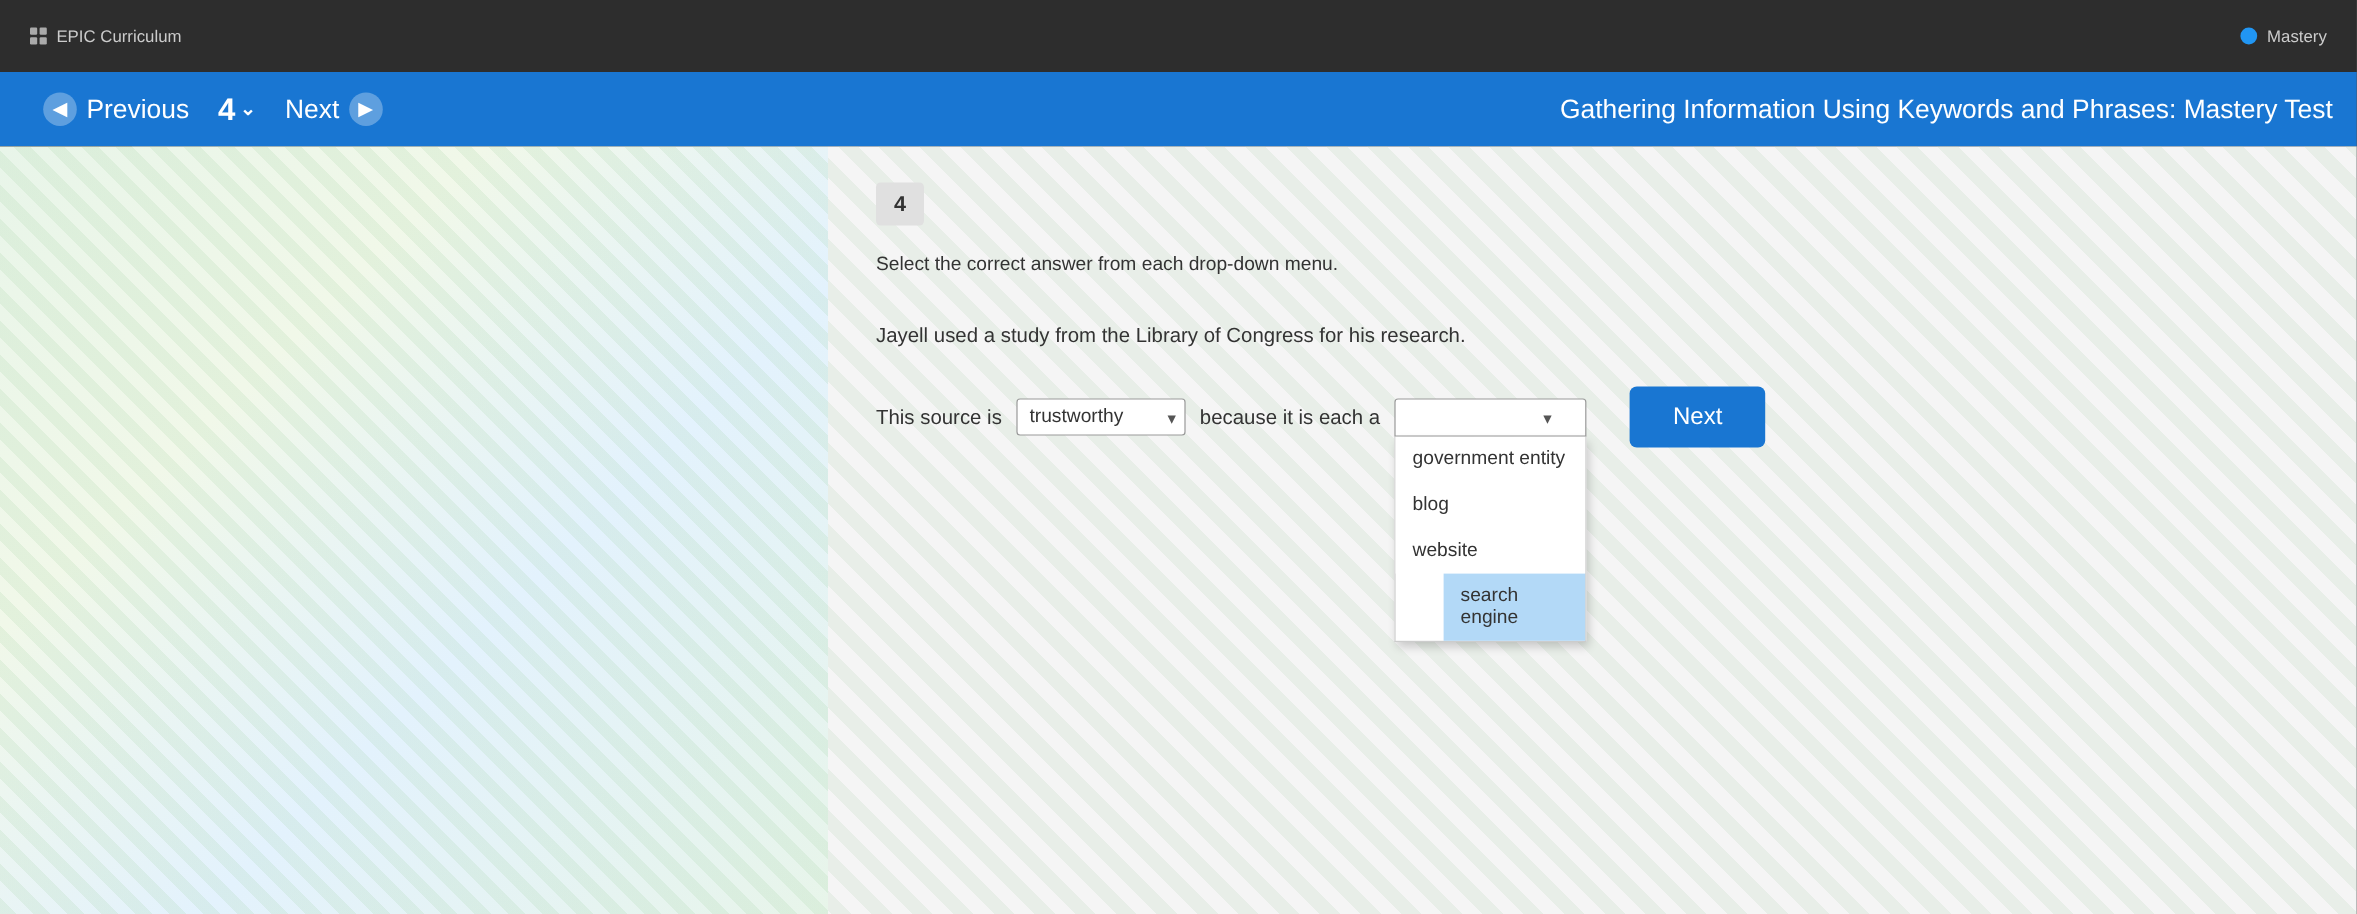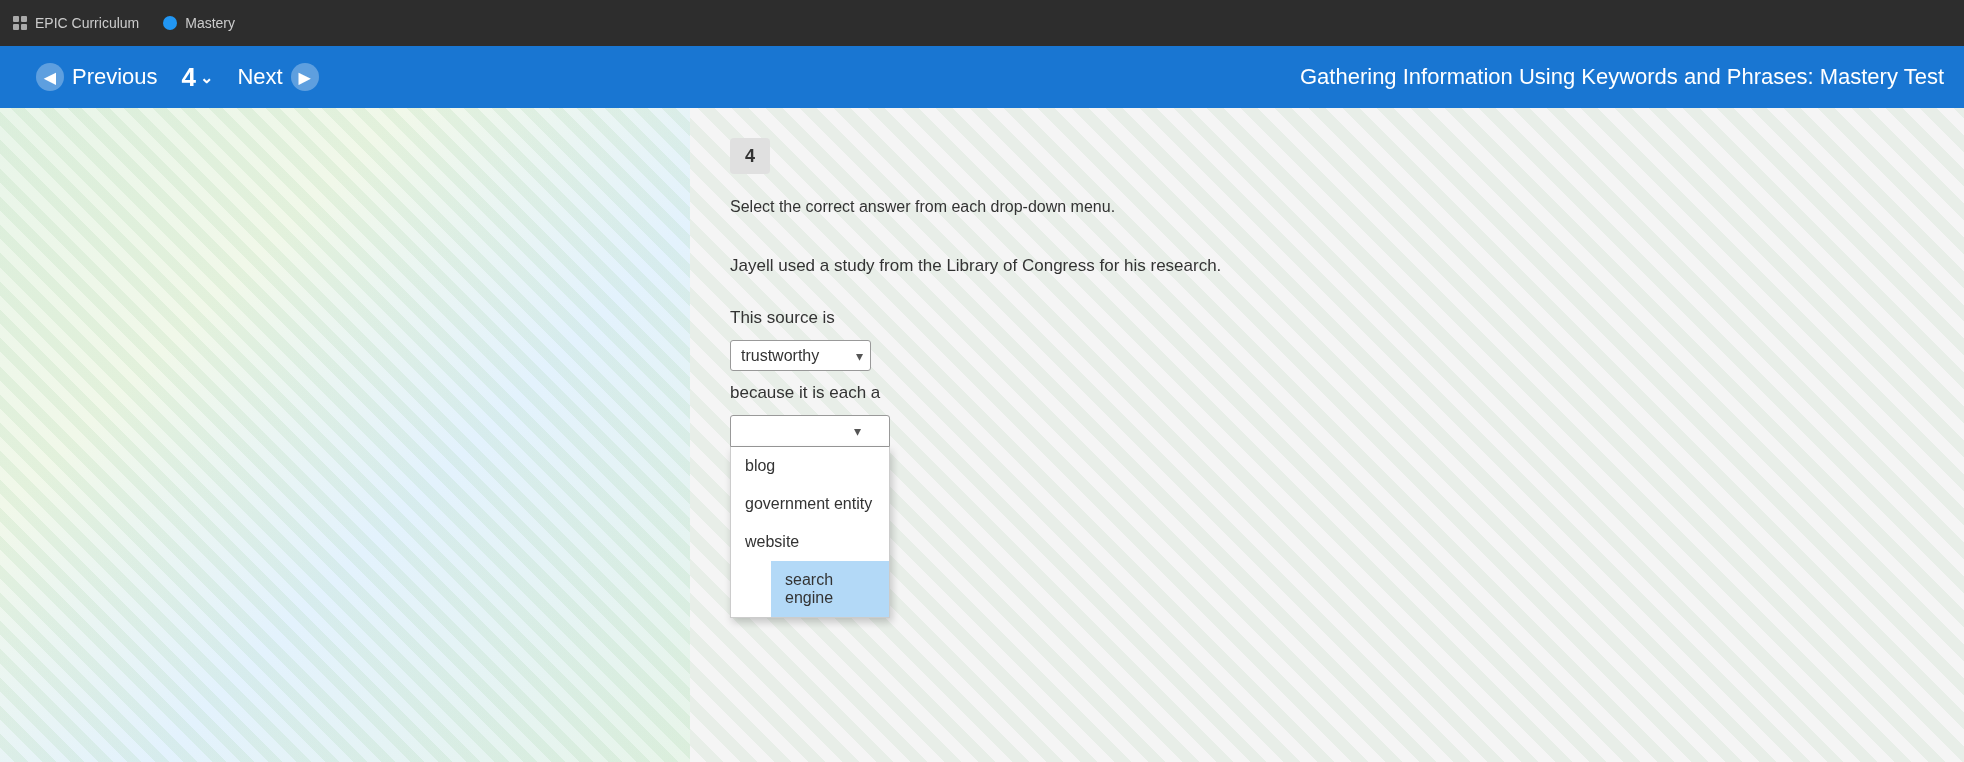--- a/index.html
+++ b/index.html
@@ -8,25 +8,26 @@
       background: #2a2a2a;
       width: 1964px;
       height: 762px;
       overflow: hidden;
       position: relative;
     }
 
     
     .browser-bar {
       background: #2d2d2d;
-      height: 46px;
-      display: flex;
-      align-items: center;
-      padding: 0 13px;
+      height: 60px;
+      display: flex;
+      align-items: center;
+      padding: 0 25px;
       gap: 24px;
+      justify-content: space-between;
     }
 
     .browser-tab {
       display: flex;
       align-items: center;
       gap: 8px;
       color: #ccc;
       font-size: 14px;
     }
 
@@ -171,26 +172,25 @@
 
     .question-sentence {
       font-size: 17px;
       color: #333;
       margin-bottom: 32px;
       margin-top: 40px;
     }
 
     .answer-row {
       display: flex;
-      align-items: flex-start;
+      align-items: center;
       gap: 12px;
       font-size: 17px;
       color: #333;
       position: relative;
-      flex-direction: column;
     }
 
     .dropdown-select {
       border: 1.5px solid #999;
       border-radius: 3px;
       padding: 6px 32px 6px 10px;
       font-size: 16px;
       color: #333;
       background: white;
       appearance: none;
@@ -357,22 +357,22 @@
         </select>
       </div>
 
       <span>because it is each a</span>
 
       <div class="dropdown-open-wrapper">
         <div class="dropdown-trigger">
           <span>&nbsp;</span>
         </div>
         <div class="dropdown-menu">
+          <div class="dropdown-item">government entity</div>
           <div class="dropdown-item">blog</div>
-          <div class="dropdown-item">government entity</div>
           <div class="dropdown-item">website</div>
           <div class="dropdown-item selected">search engine</div>
         </div>
       </div>
 
       <button class="next-btn">Next</button>
     </div>
 
   </div>
 </div>

